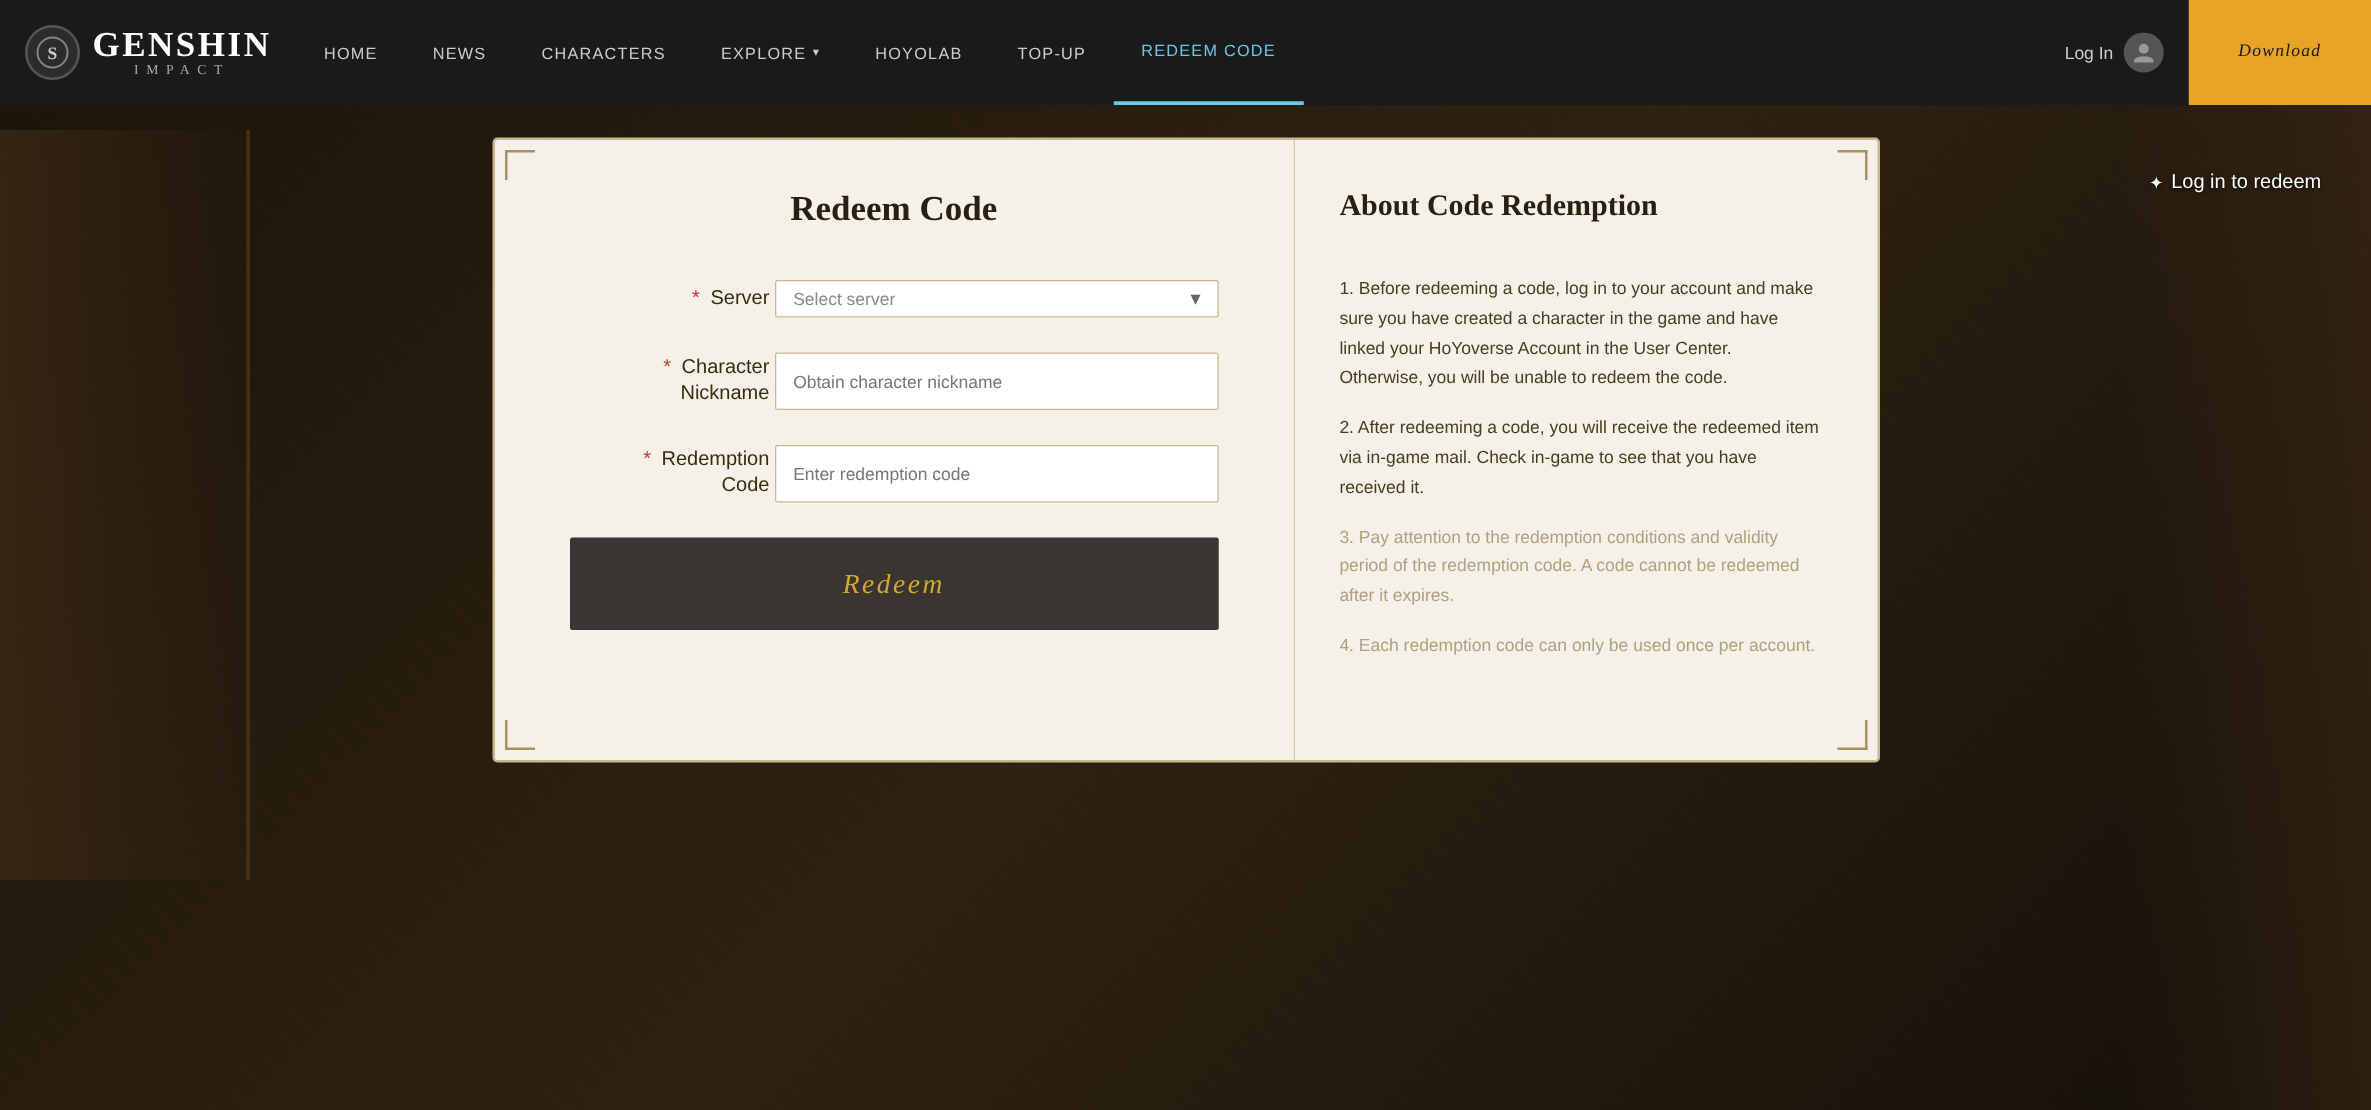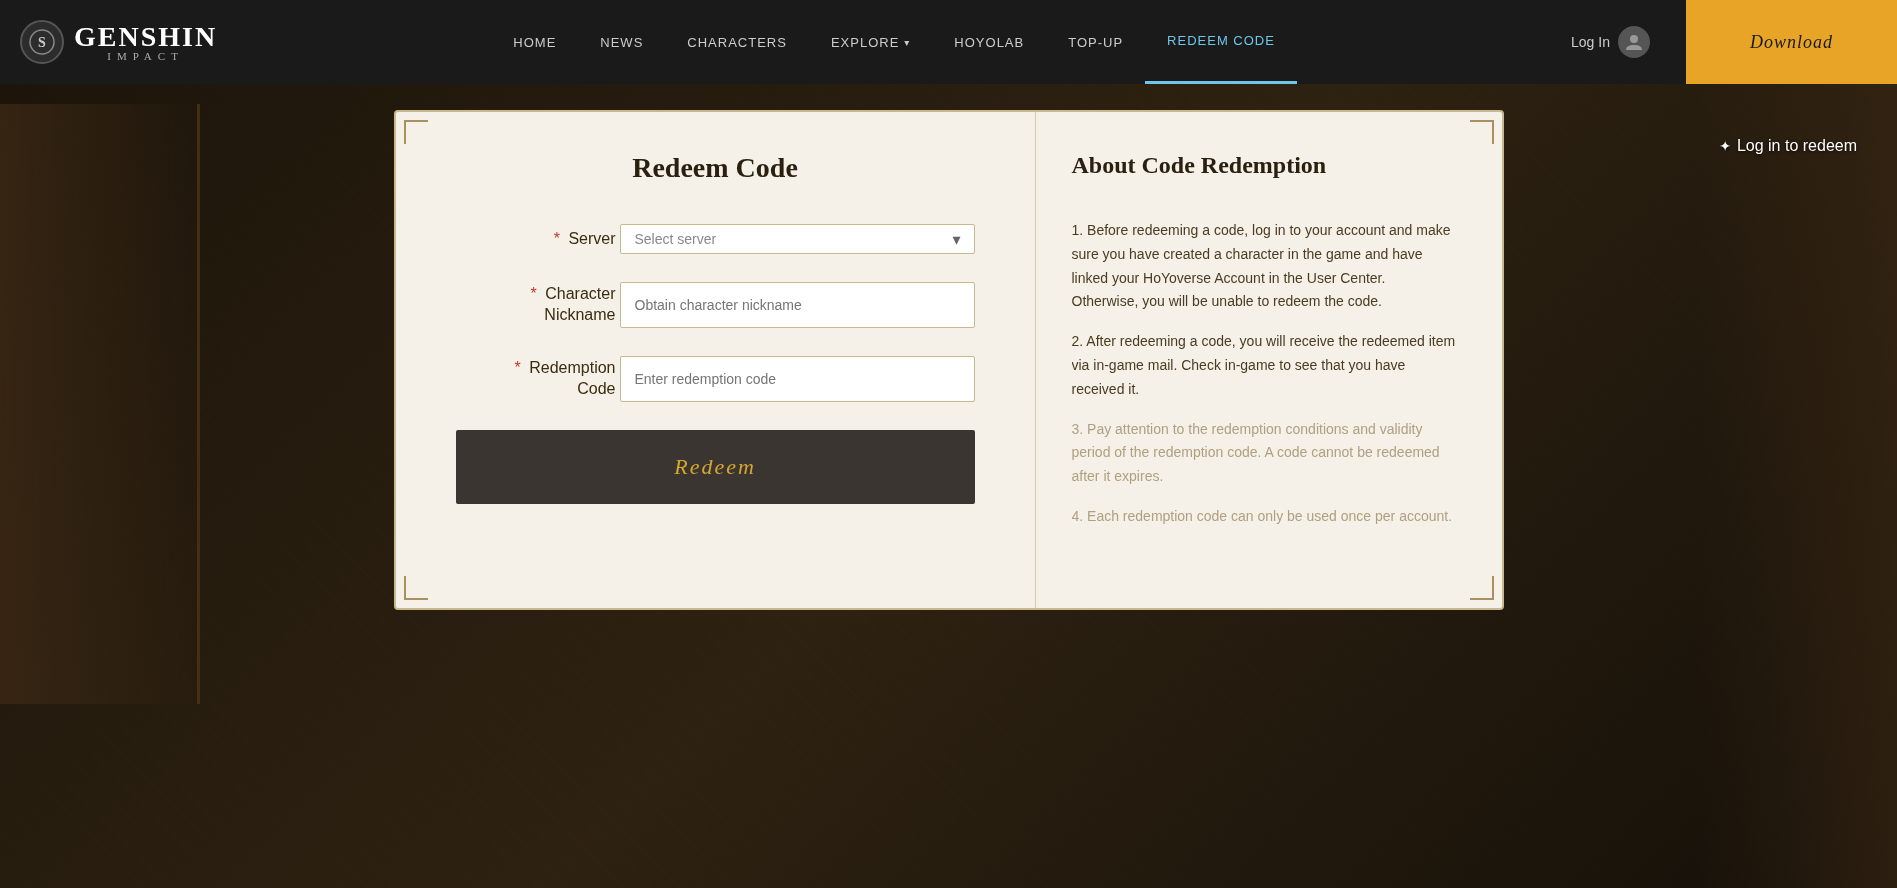--- a/index.html
+++ b/index.html
@@ -55,21 +55,20 @@
       letter-spacing: 6px;
       text-align: center;
       text-transform: uppercase;
     }
 
     .nav-links {
       display: flex;
       align-items: center;
       flex: 1;
       gap: 0;
-      justify-content: center;
     }
     .nav-link {
       color: #ccc;
       text-decoration: none;
       font-size: 13px;
       letter-spacing: 1px;
       padding: 0 22px;
       height: 84px;
       display: flex;
       align-items: center;
@@ -109,29 +108,28 @@
       width: 32px; height: 32px;
       border-radius: 50%;
       background: #555;
       display: flex; align-items: center; justify-content: center;
       color: #aaa; font-size: 18px;
     }
     .download-btn {
       background: #e8a426;
       color: #1a1a1a;
       border: none;
-      padding: 0 64px;
+      padding: 0 40px;
       height: 84px;
-      font-size: 18px;
+      font-size: 14px;
       font-family: 'Georgia', serif;
       font-style: italic;
       cursor: pointer;
       letter-spacing: 1px;
       white-space: nowrap;
-      margin-left: 16px;
     }
 
     
     .page-bg {
       position: absolute;
       top: 84px;
       left: 0;
       width: 100%;
       height: calc(888px - 84px);
       background: 

